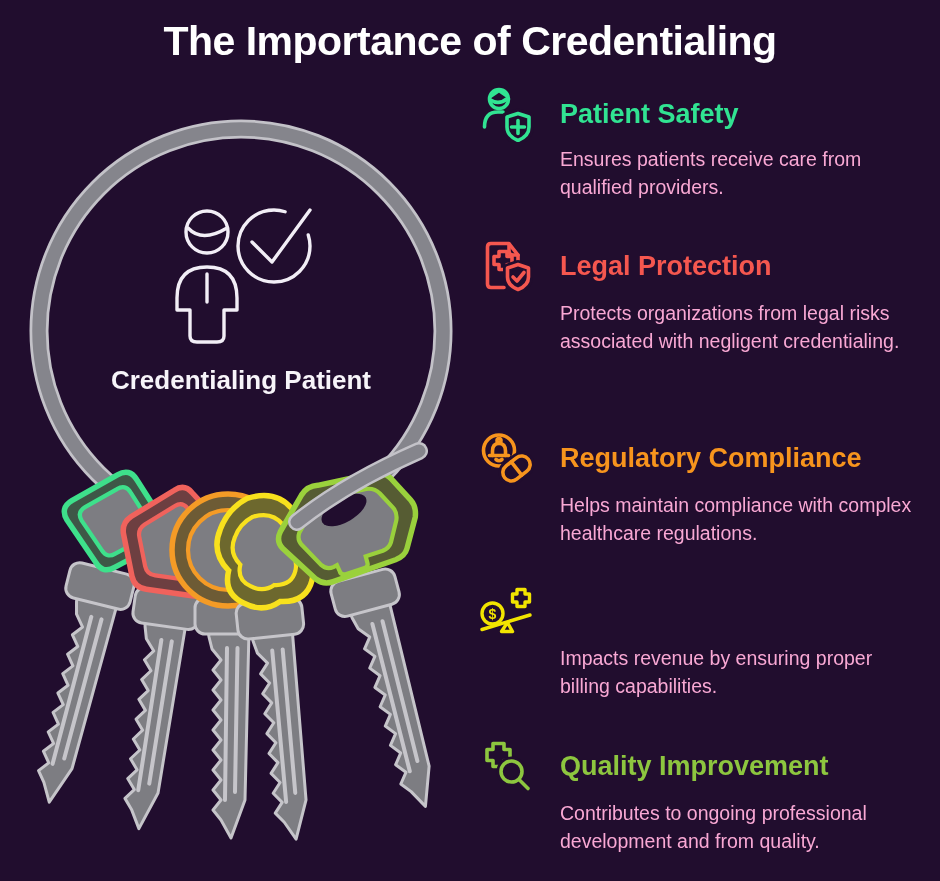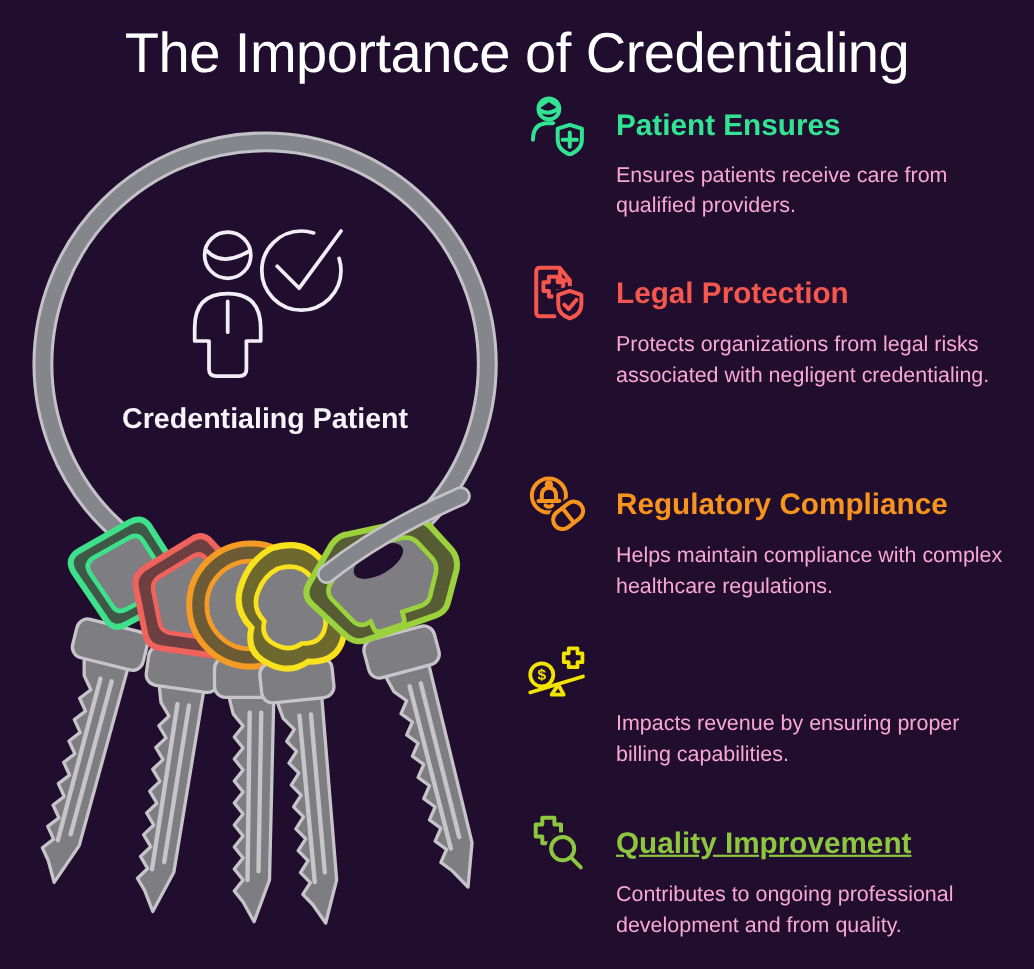--- a/index.html
+++ b/index.html
@@ -3,21 +3,21 @@
 <meta charset="utf-8">
 <style>
   html,body{margin:0;padding:0;background:#130718;}
   .stage{
     position:relative;width:940px;height:881px;overflow:hidden;
     background:#210d2e;
     font-family:"Liberation Sans", sans-serif;
   }
   .title{
     position:absolute;left:0;top:18px;width:940px;text-align:center;
-    font-size:51px;font-weight:normal;color:#ffffff;letter-spacing:-0.5px;margin:0;
+    font-size:41px;font-weight:bold;color:#ffffff;letter-spacing:-0.5px;margin:0;
   }
   .illustration{position:absolute;left:0;top:70px;}
   .ring-label{
     position:absolute;left:106px;top:364px;width:270px;text-align:center;
     font-size:26px;line-height:33px;font-weight:bold;color:#f7f4f9;
   }
   .feature{position:absolute;left:478px;width:430px;}
   .feature-head{display:flex;align-items:center;}
   .ficon{width:56px;height:56px;flex:0 0 56px;}
   .ftitle{margin:0 0 0 26px;font-size:27px;font-weight:bold;color:inherit;}
@@ -101,21 +101,21 @@
     <div class="feature-head">
       <svg class="ficon" viewBox="0 0 56 56" fill="none" stroke="currentColor" stroke-width="3.6" stroke-linecap="round" stroke-linejoin="round">
         <circle cx="21" cy="13" r="9.5"></circle>
         <path d="M 13,10 L 21,4.5 L 29,10"></path>
         <path d="M 12.5,14 Q 21,19.5 29.5,12.5"></path>
         <path d="M 6.5,41 Q 6.5,26 20,26 L 25,26"></path>
         <path d="M 40,27.5 L 51,31 V 41 Q 51,50 40,54.5 Q 29,50 29,41 V 31 Z" stroke="#210d2e" stroke-width="10"></path>
         <path d="M 40,27.5 L 51,31 V 41 Q 51,50 40,54.5 Q 29,50 29,41 V 31 Z"></path>
         <path d="M 40,34.5 V 47.5 M 33.5,41 H 46.5"></path>
       </svg>
-      <h2 class="ftitle">Patient Ensures</h2>
+      <h2 class="ftitle">Patient Safety</h2>
     </div>
     <p class="fdesc fd1">Ensures patients receive care from qualified providers.</p>
   </section>
 
   <section class="feature f3" style="color: rgb(247, 148, 29);">
     <div class="feature-head">
       <svg class="ficon" viewBox="0 0 56 56" fill="none" stroke="currentColor" stroke-width="3.6" stroke-linecap="round" stroke-linejoin="round">
         <circle cx="21" cy="20.5" r="15.5"></circle>
         <path d="M 14.5,25.5 V 21 Q 14.5,13.5 21,13.5 Q 27.5,13.5 27.5,21 V 25.5"></path>
         <path d="M 11.5,25.5 H 30.5"></path>
@@ -153,21 +153,21 @@
         <circle cx="14.5" cy="28.5" r="10.5"></circle>
         <text x="14.5" y="33.5" text-anchor="middle" stroke="none" fill="currentColor" font-family="Liberation Sans, sans-serif" font-size="14" font-weight="bold">$</text>
         <path d="M 4,44.5 L 52,30"></path>
         <path d="M 23.5,46.5 L 29.5,37.5 L 34.5,46.5 Z"></path>
         <path d="M 39,4.5 H 47 V 9 H 51.5 V 17 H 47 V 21.5 H 39 V 17 H 34.5 V 9 H 39 Z"></path>
       </svg>
     </div>
     <p class="fdesc fd4">Impacts revenue by ensuring proper billing capabilities.</p>
   </section>
 
-  <section class="feature f5" style="color: rgb(141, 198, 63); text-decoration: underline;">
+  <section class="feature f5" style="color: rgb(141, 198, 63);">
     <div class="feature-head">
       <svg class="ficon" viewBox="0 0 56 56" fill="none" stroke="currentColor" stroke-width="3.6" stroke-linecap="round" stroke-linejoin="round">
         <path d="M 15,5.5 H 26 V 11.5 H 32 V 22.5 H 26 V 28.5 H 15 V 22.5 H 9 V 11.5 H 15 Z"></path>
         <circle cx="33.5" cy="33.5" r="10.5" stroke="#210d2e" stroke-width="9"></circle>
         <circle cx="33.5" cy="33.5" r="10.5"></circle>
         <path d="M 41,41.5 L 50,50.5"></path>
       </svg>
       <h2 class="ftitle">Quality Improvement</h2>
     </div>
     <p class="fdesc fd5">Contributes to ongoing professional development and from quality.</p>

